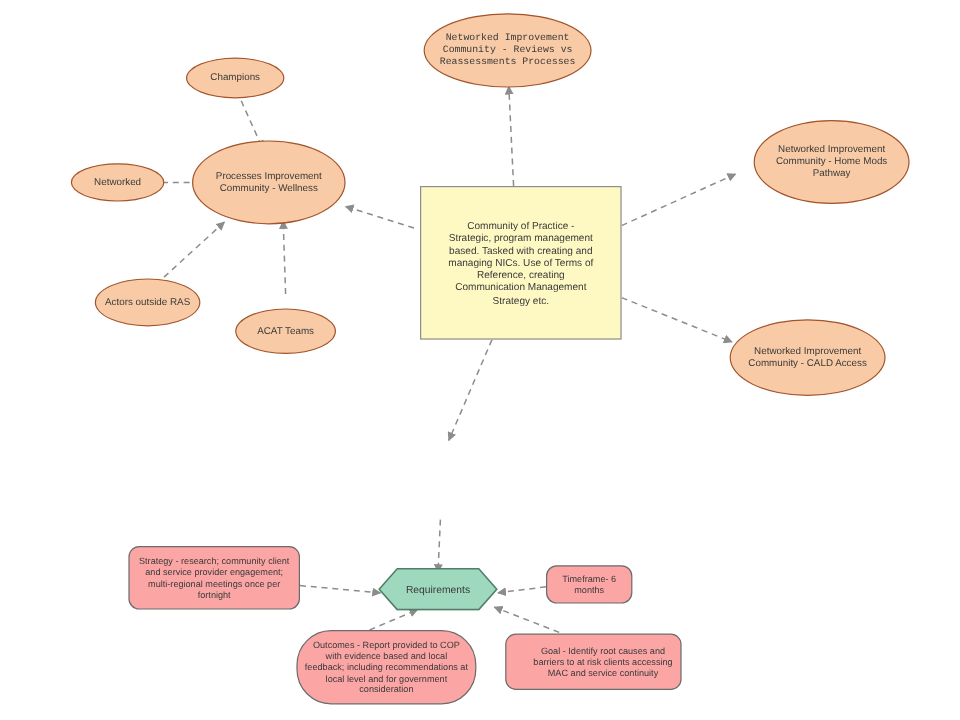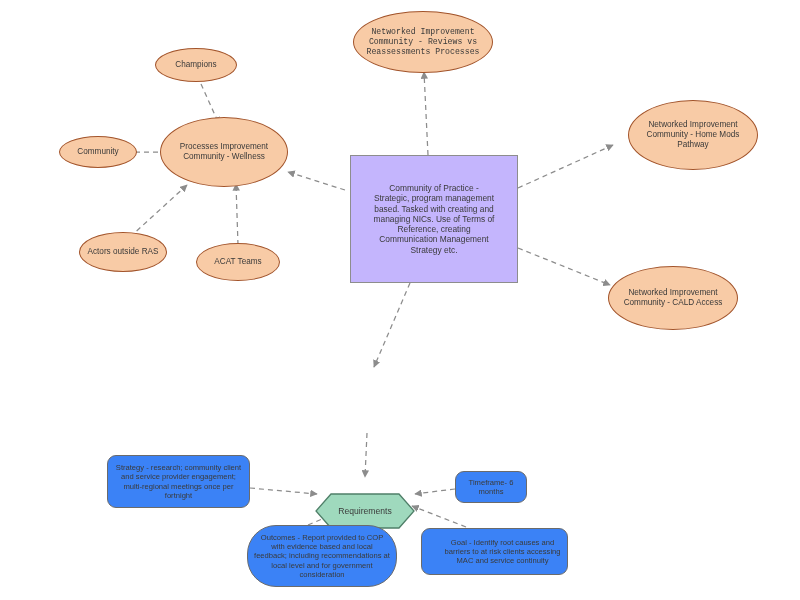--- a/index.html
+++ b/index.html
@@ -46,21 +46,21 @@
   }
   
   .ellipse {
     background: #f8cba6;
     border: 1.3px solid #a2542b;
     border-radius: 50%;
     font-size: 8.2px;
   }
   
   .procbox {
-    background: #c4b5fd;
+    background: #fef9c3;
     border: 1.6px solid #8d8d8d;
     font-size: 8.4px;
     padding: 6px 15px;
   }
   
   .hexwrap {
     position: absolute;
   }
   .hexwrap svg {
     position: absolute;
@@ -74,21 +74,21 @@
     width: 100%;
     height: 100%;
     display: flex;
     align-items: center;
     justify-content: center;
     font-size: 8.6px;
     color: #3a3a3a;
   }
   
   .notebox {
-    background: #3b82f6;
+    background: #fca5a5;
     border: 1.3px solid #6b6b6b;
     border-radius: 9px;
     font-size: 7.6px;
   }
 </style>
 </head>
 <body>
 
 <div id="canvas">
 
@@ -149,32 +149,32 @@
   <div class="node ellipse" style="left:608px; top:266px; width:130px; height:64px;">
     <span class="label">Networked Improvement Community - CALD Access</span>
   </div>
 
 
   <div class="node ellipse" style="left:155px; top:48px; width:82px; height:34px;">
     <span class="label">Champions</span>
   </div>
 
   <div class="node ellipse" style="left:59px; top:136px; width:78px; height:32px;">
-    <span class="label">Community</span>
+    <span class="label">Networked</span>
   </div>
 
   <div class="node ellipse" style="left:79px; top:232px; width:88px; height:40px;">
     <span class="label">Actors outside RAS</span>
   </div>
 
-  <div class="node ellipse" style="left:196px; top:243px; width:84px; height:38px;">
+  <div class="node ellipse" style="left:196px; top:257px; width:84px; height:38px;">
     <span class="label">ACAT Teams</span>
   </div>
 
-  <div class="hexwrap" style="left:315px; top:493px; width:100px; height:36px;">
+  <div class="hexwrap" style="left:315px; top:473px; width:100px; height:36px;">
     <svg width="100" height="36" viewBox="0 0 100 36" xmlns="http://www.w3.org/2000/svg">
       <polygon points="16,1 84,1 99,18 84,35 16,35 1,18" fill="#9fd9bd" stroke="#4f7f68" stroke-width="1.3"></polygon>
     </svg>
     <div class="hexlabel">
       <span>Requirements</span>
     </div>
   </div>
 
   <div class="node notebox" style="left:107px; top:455px; width:143px; height:53px;">
     <span class="label">Strategy - research; community client and service provider engagement; multi-regional meetings once per fortnight</span>

